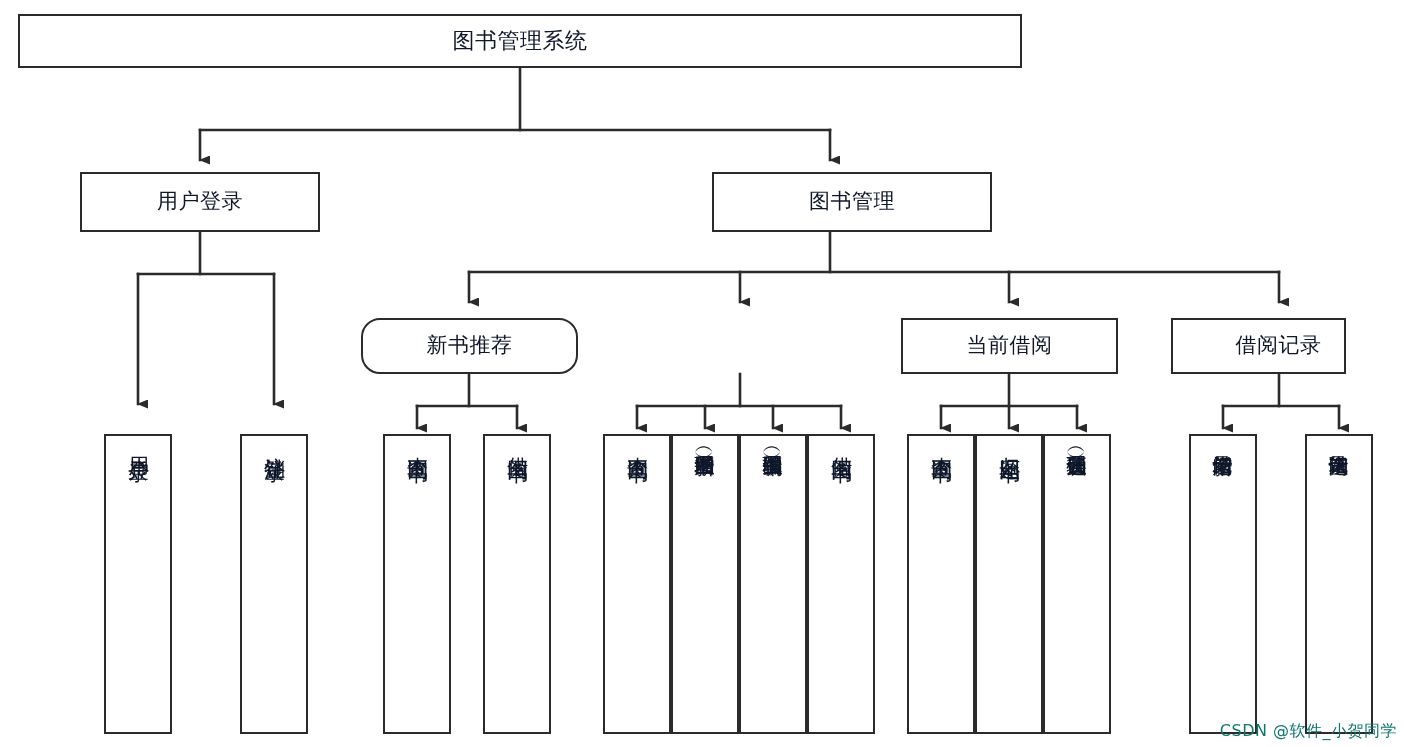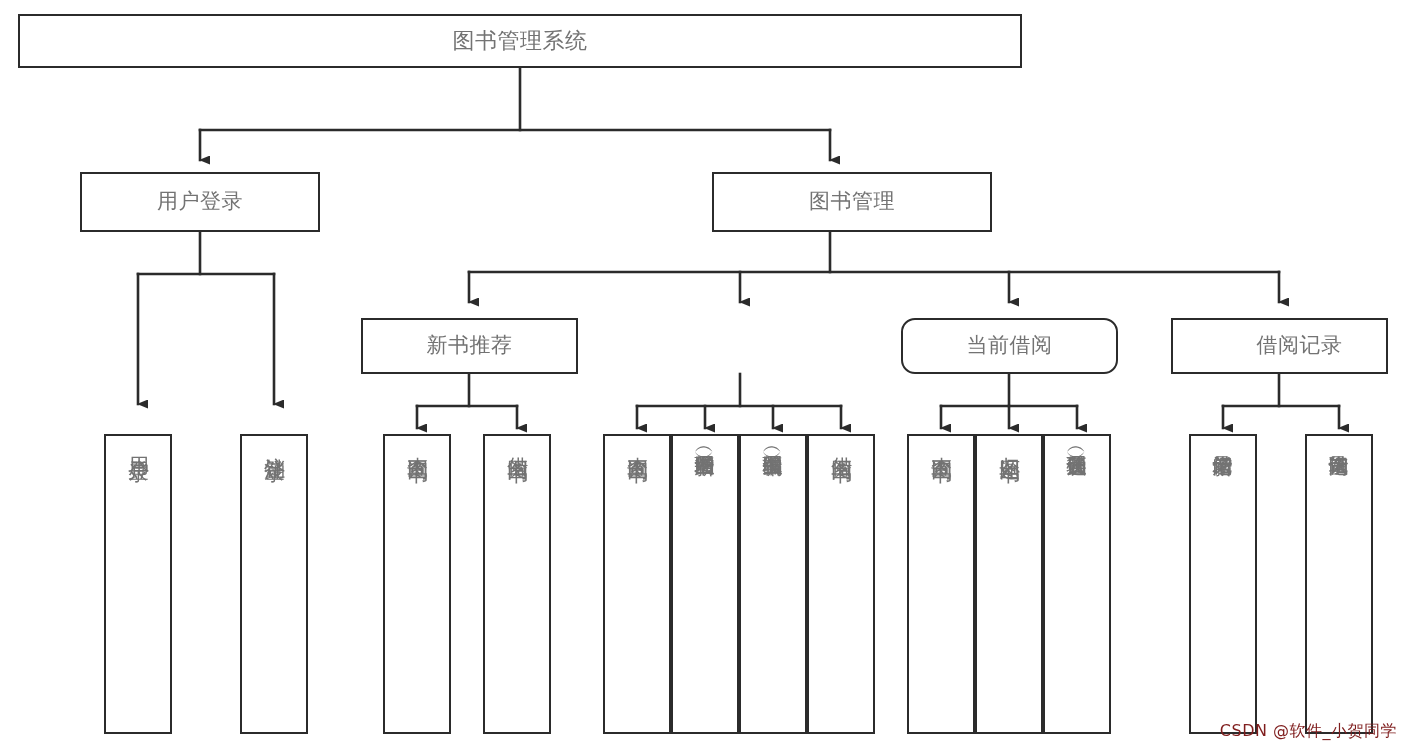--- a/index.html
+++ b/index.html
@@ -30,21 +30,21 @@
     position: absolute;
     box-sizing: border-box;
     background: #ffffff;
     border: 2.5px solid #2b2b2b;
     display: flex;
     align-items: center;
     justify-content: center;
     z-index: 2;
   }
   .node-label {
-    color: #737373;
+    color: #0f172a;
     letter-spacing: 0.5px;
     white-space: nowrap;
   }
   
   .node-h .node-label {
     font-size: 21px;
     line-height: 1.1;
     writing-mode: horizontal-tb;
   }
   .node-root .node-label {
@@ -68,21 +68,21 @@
   .node-v.tall-text .node-label {
     line-height: 1.2;
     letter-spacing: 0px;
     font-size: 20px;
   }
   #watermark {
     position: absolute;
     right: 8px;
     bottom: 5px;
     font-size: 16px;
-    color: #7f1d1d;
+    color: #0f766e;
     letter-spacing: 0.5px;
     z-index: 5;
     white-space: nowrap;
   }
 </style>
 </head>
 <body>
 
 <div id="diagram-root">
 
@@ -141,30 +141,30 @@
   </div>
 
   <div class="node node-h" style="left:80px; top:172px; width:240px; height:60px;">
     <span class="node-label">用户登录</span>
   </div>
 
   <div class="node node-h" style="left:712px; top:172px; width:280px; height:60px;">
     <span class="node-label">图书管理</span>
   </div>
 
-  <div class="node node-h" style="left:361px; top:318px; width:217px; height:56px;">
+  <div class="node node-h" style="left:361px; top:318px; width:217px; height:56px;border-radius:19px;">
     <span class="node-label">新书推荐</span>
   </div>
 
 
-  <div class="node node-h" style="left:901px; top:318px; width:217px; height:56px;border-radius:14px;">
+  <div class="node node-h" style="left:901px; top:318px; width:217px; height:56px;">
     <span class="node-label">当前借阅</span>
   </div>
 
-  <div class="node node-h" style="left:1171px; top:318px; width:217px; height:56px;padding-left:40px;">
+  <div class="node node-h" style="left:1171px; top:318px; width:175px; height:56px;padding-left:40px;">
     <span class="node-label">借阅记录</span>
   </div>
 
   <div class="node node-v" style="left:104px; top:434px; width:68px; height:300px;">
     <span class="node-label">用户登录</span>
   </div>
 
   <div class="node node-v" style="left:240px; top:434px; width:68px; height:300px;">
     <span class="node-label">注销登录</span>
   </div>

